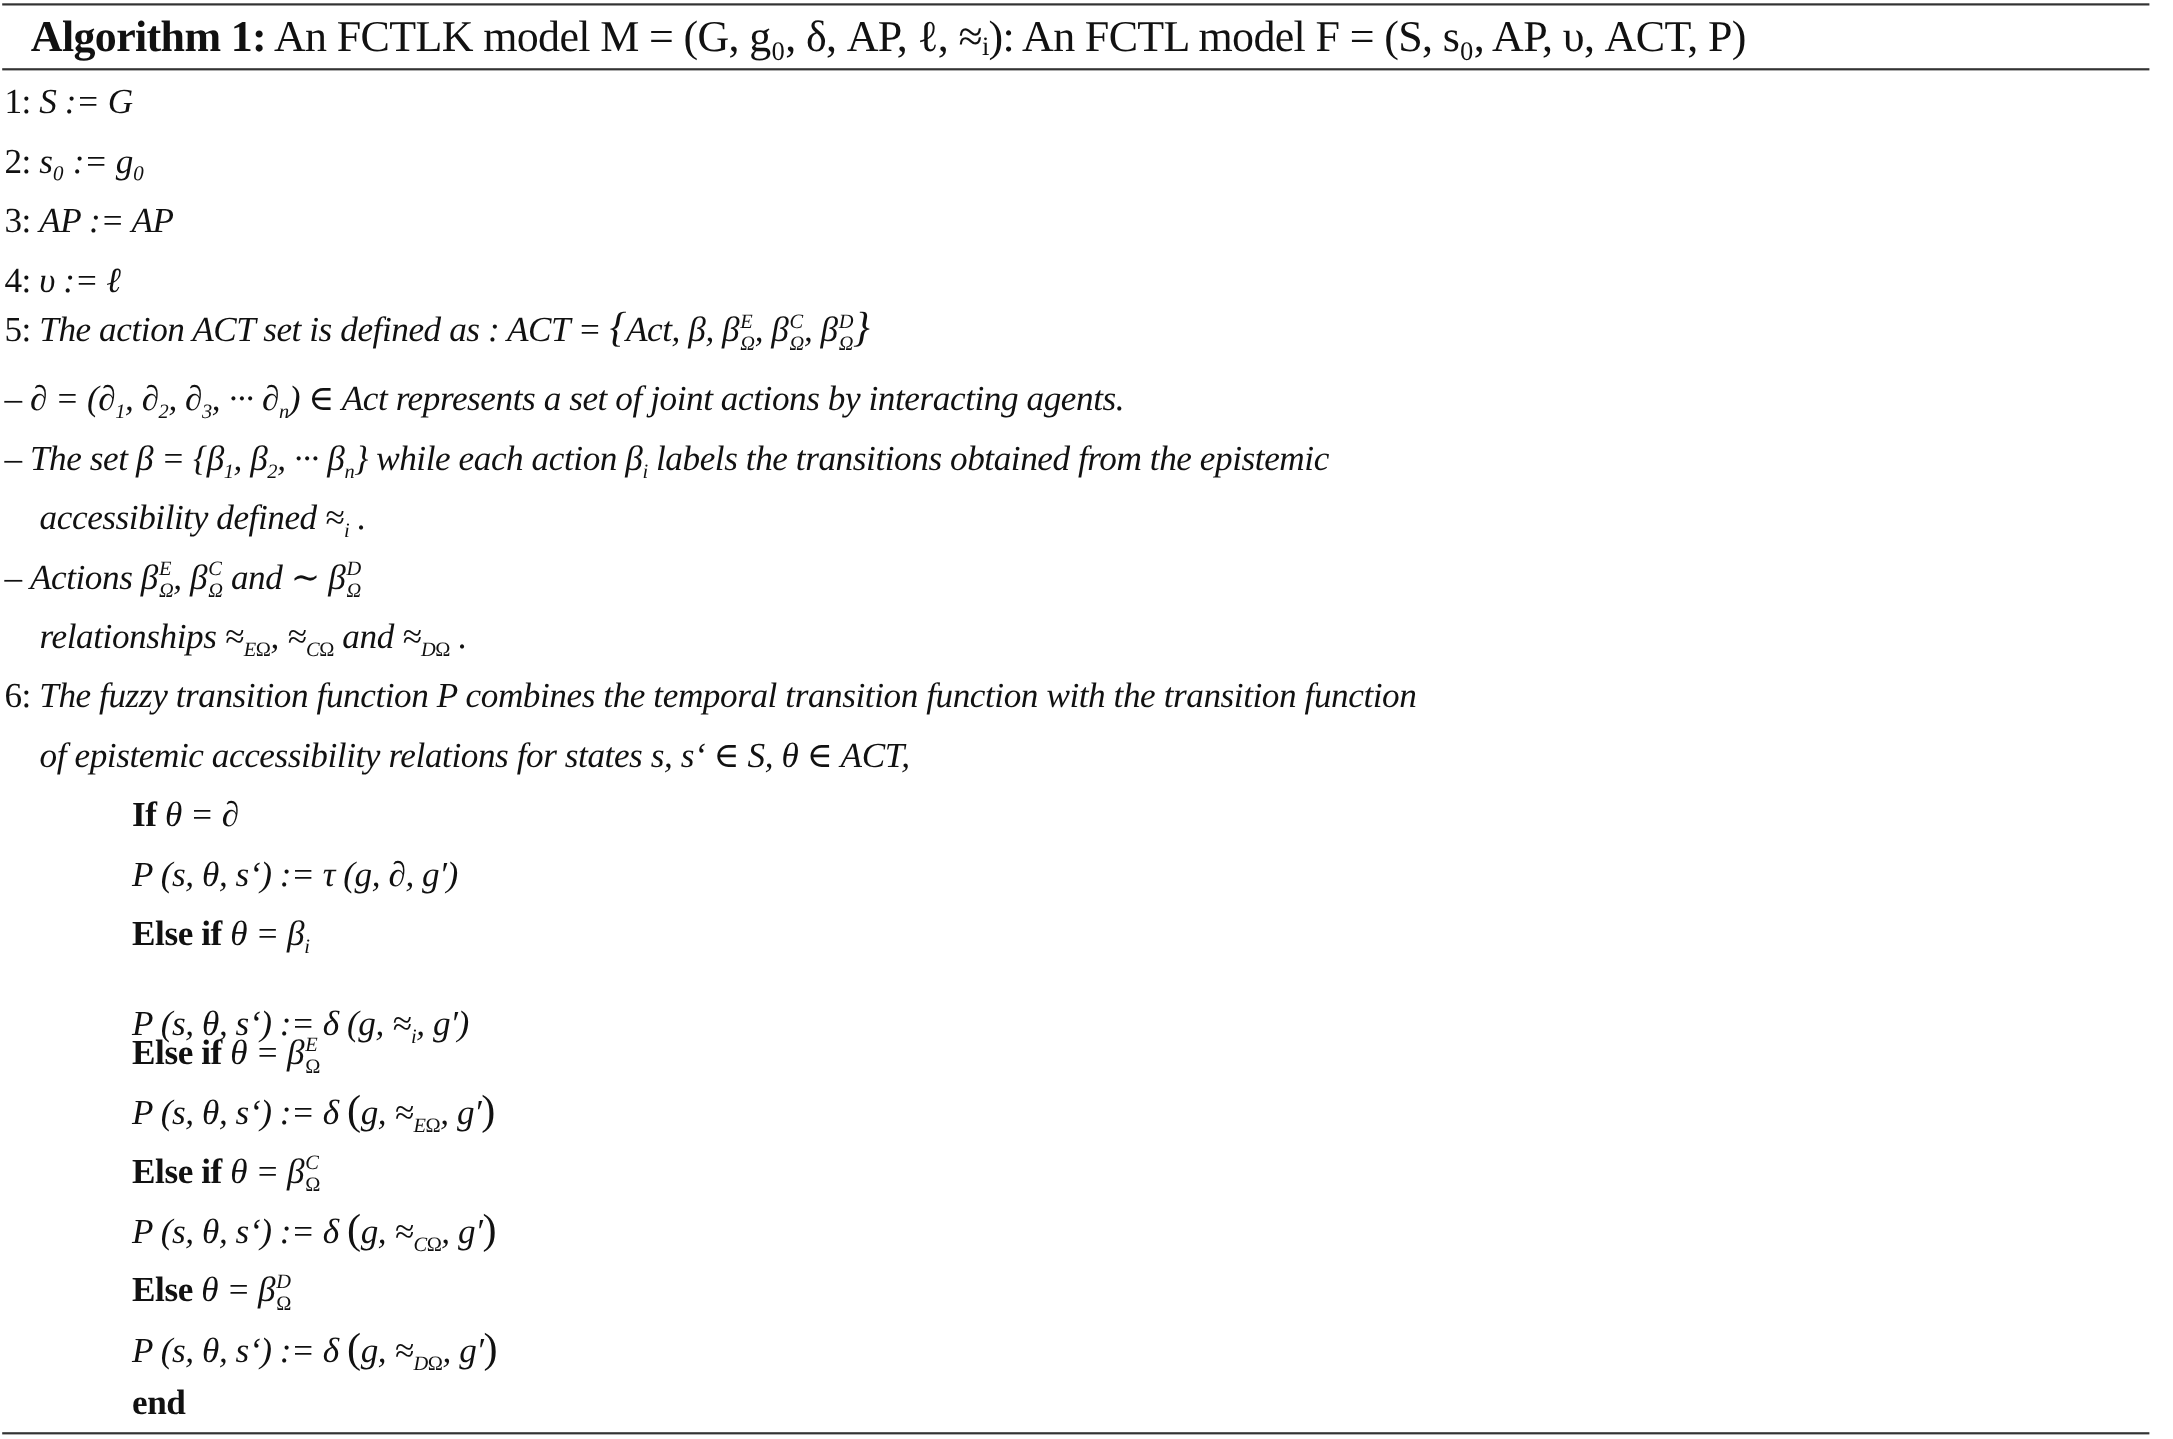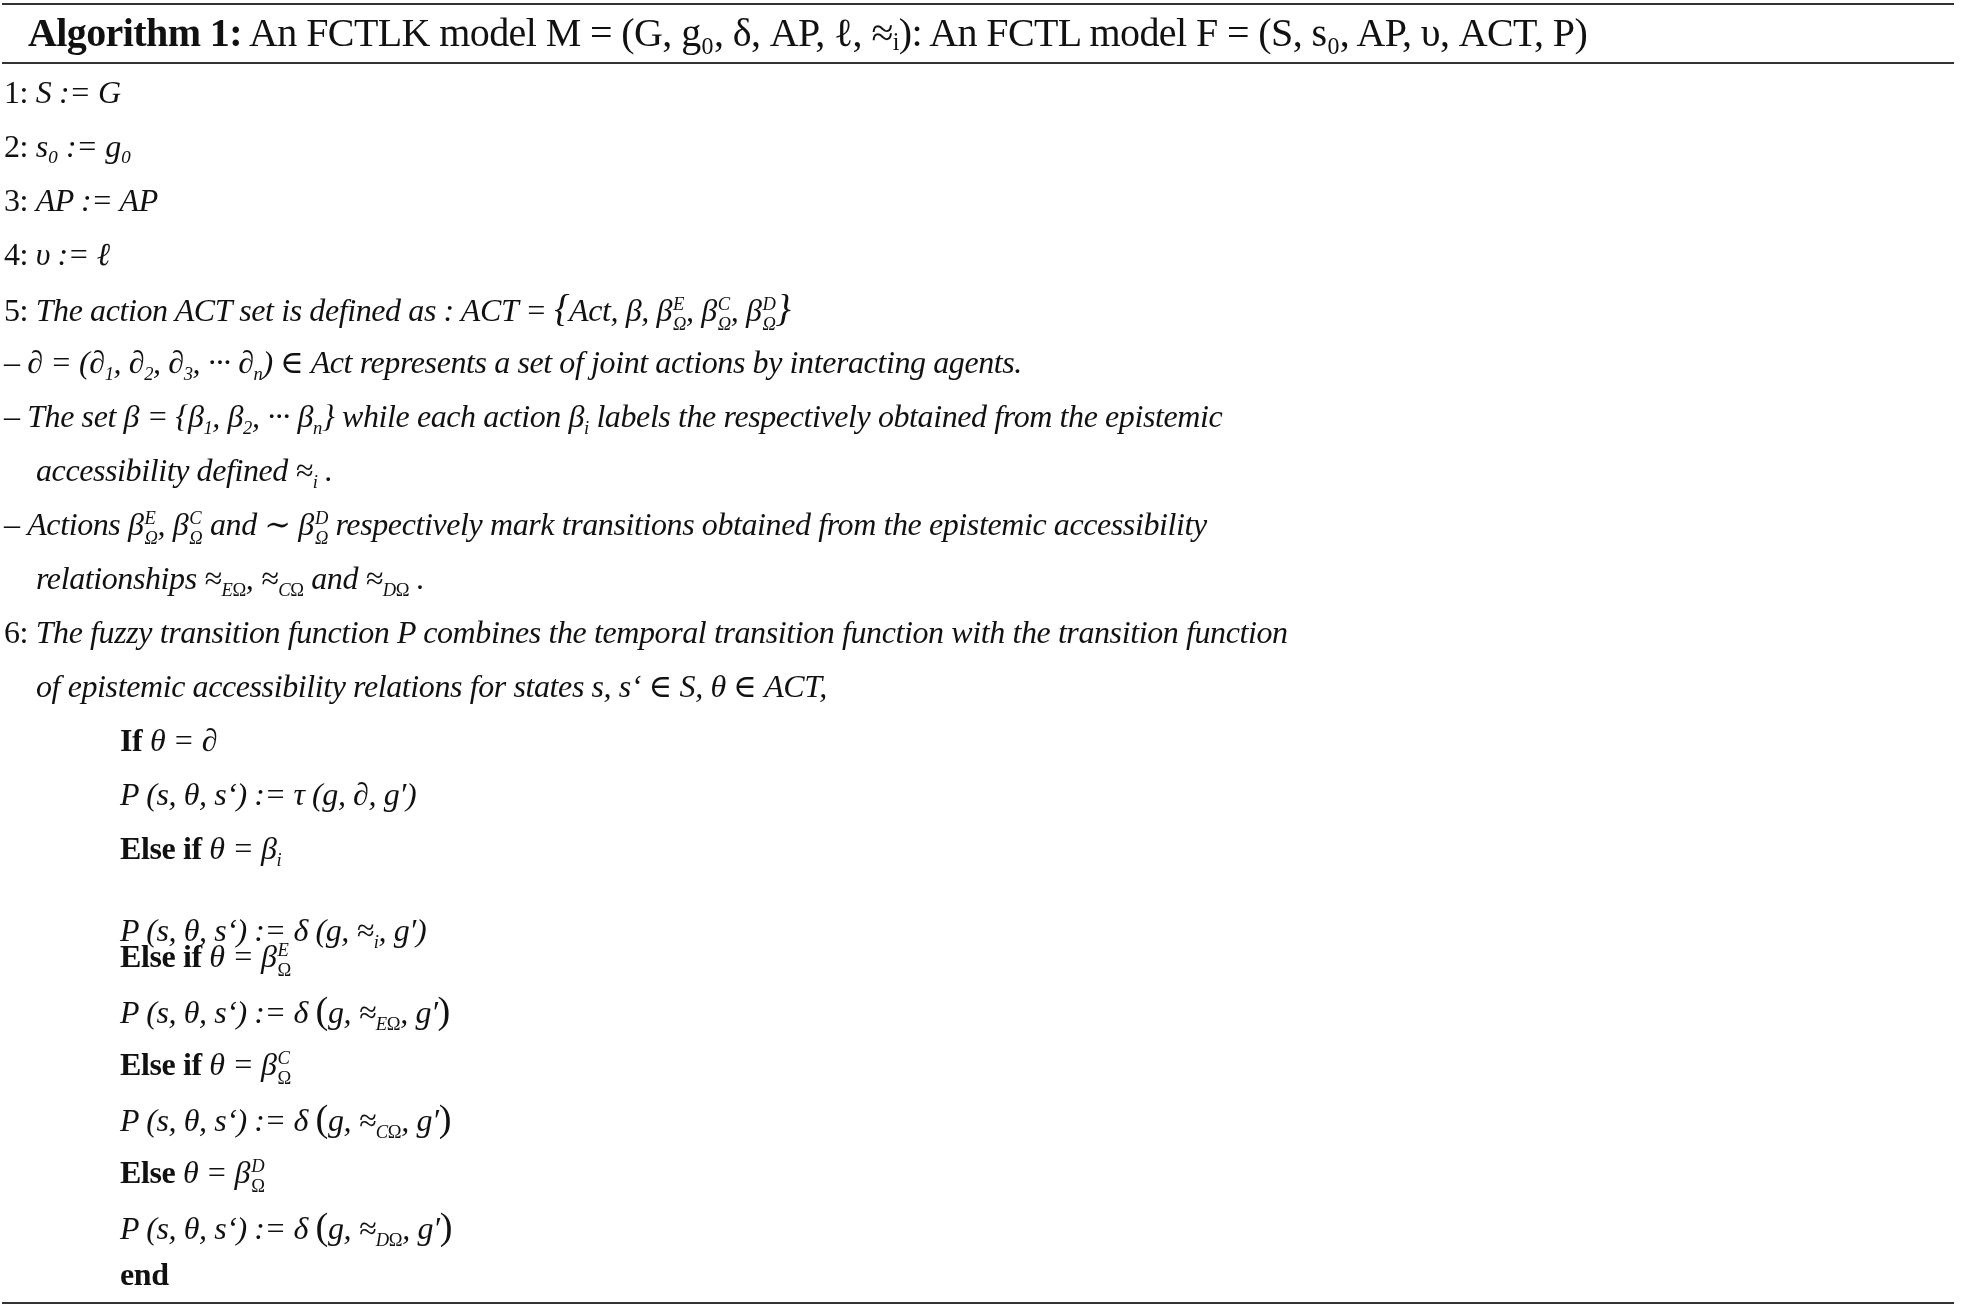--- a/index.html
+++ b/index.html
@@ -57,41 +57,41 @@
 </div>
 <div class="line" style="top:173px">
   <span>3:</span>
   <span class="it">AP := AP</span>
 </div>
 <div class="line" style="top:227px">
   <span>4:</span>
   <span class="it">υ := ℓ</span>
 </div>
 
-<div class="line" style="top:281px">
+<div class="line" style="top:271px">
   <span>5:</span>
   <span class="it"><span>The action ACT set is defined as : ACT = </span><span class="big">{</span><span>Act, β, β</span><span class="sp"><span>E</span><span>Ω</span></span>, β<span class="sp"><span>C</span><span>Ω</span></span>, β<span class="sp"><span>D</span><span>Ω</span></span><span class="big">}</span></span>
 </div>
 
 <div class="line" style="top:335px">
   <span>–</span>
   <span class="it"><span>∂ = (∂</span><sub>1</sub>, ∂<sub>2</sub>, ∂<sub>3</sub>, ··· ∂<sub>n</sub><span>) ∈ Act represents a set of joint actions by interacting agents.</span></span>
 </div>
 
 <div class="line" style="top:389px">
   <span>–</span>
-  <span class="it"><span>The set β = {β</span><sub>1</sub>, β<sub>2</sub>, ··· β<sub>n</sub><span>} while each action β</span><sub>i</sub><span> labels the respectively obtained from the epistemic</span></span>
+  <span class="it"><span>The set β = {β</span><sub>1</sub>, β<sub>2</sub>, ··· β<sub>n</sub><span>} while each action β</span><sub>i</sub><span> labels the transitions obtained from the epistemic</span></span>
 </div>
 <div class="line cont" style="top:443px">
   <span class="it"><span>accessibility defined  ≈</span><sub>i</sub> .</span>
 </div>
 
 <div class="line" style="top:497px">
   <span>–</span>
-  <span class="it"><span>Actions β</span><span class="sp"><span>E</span><span>Ω</span></span>, β<span class="sp"><span>C</span><span>Ω</span></span><span> and ∼ β</span><span class="sp"><span>D</span><span>Ω</span></span><span> respectively mark transitions obtained from the epistemic accessibility</span></span>
+  <span class="it"><span>Actions β</span><span class="sp"><span>E</span><span>Ω</span></span>, β<span class="sp"><span>C</span><span>Ω</span></span><span> and ∼ β</span><span class="sp"><span>D</span><span>Ω</span></span></span>
 </div>
 <div class="line cont" style="top:551px">
   <span class="it"><span>relationships  ≈</span><sub>E</sub><sub style="font-style:normal">Ω</sub>, ≈<sub>C</sub><sub style="font-style:normal">Ω</sub><span> and ≈</span><sub>D</sub><sub style="font-style:normal">Ω</sub> .</span>
 </div>
 
 <div class="line" style="top:605px">
   <span>6:</span>
   <span class="it">The fuzzy transition function P combines the temporal transition function with the transition function</span>
 </div>
 <div class="line cont" style="top:659px">

